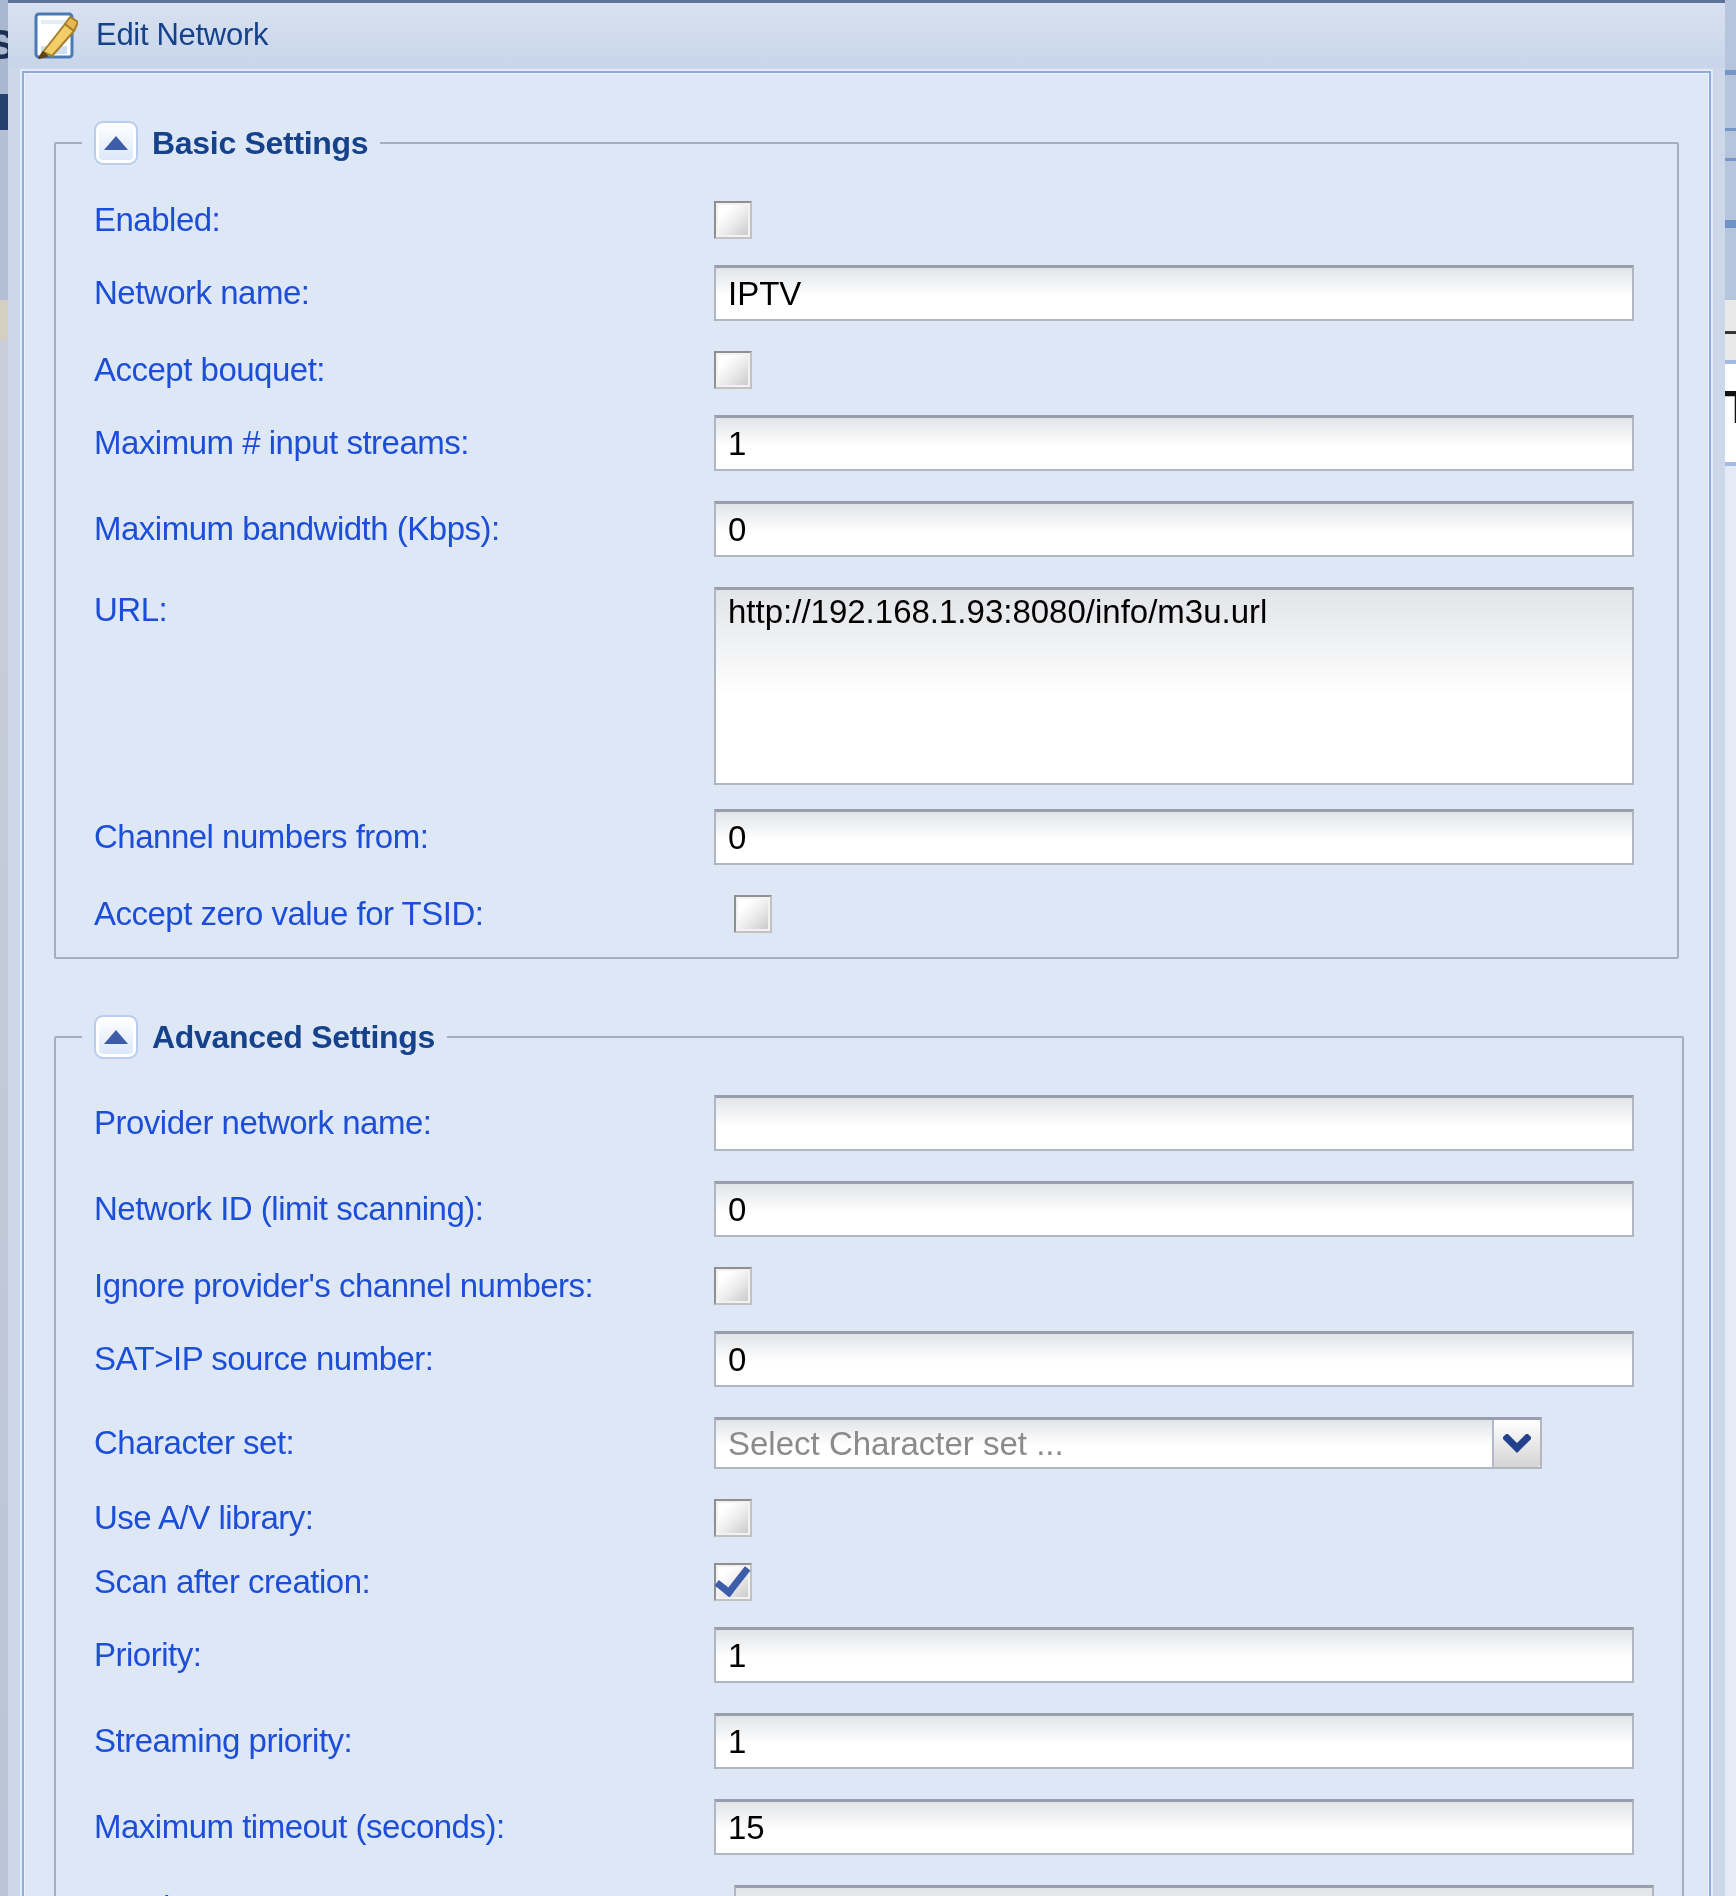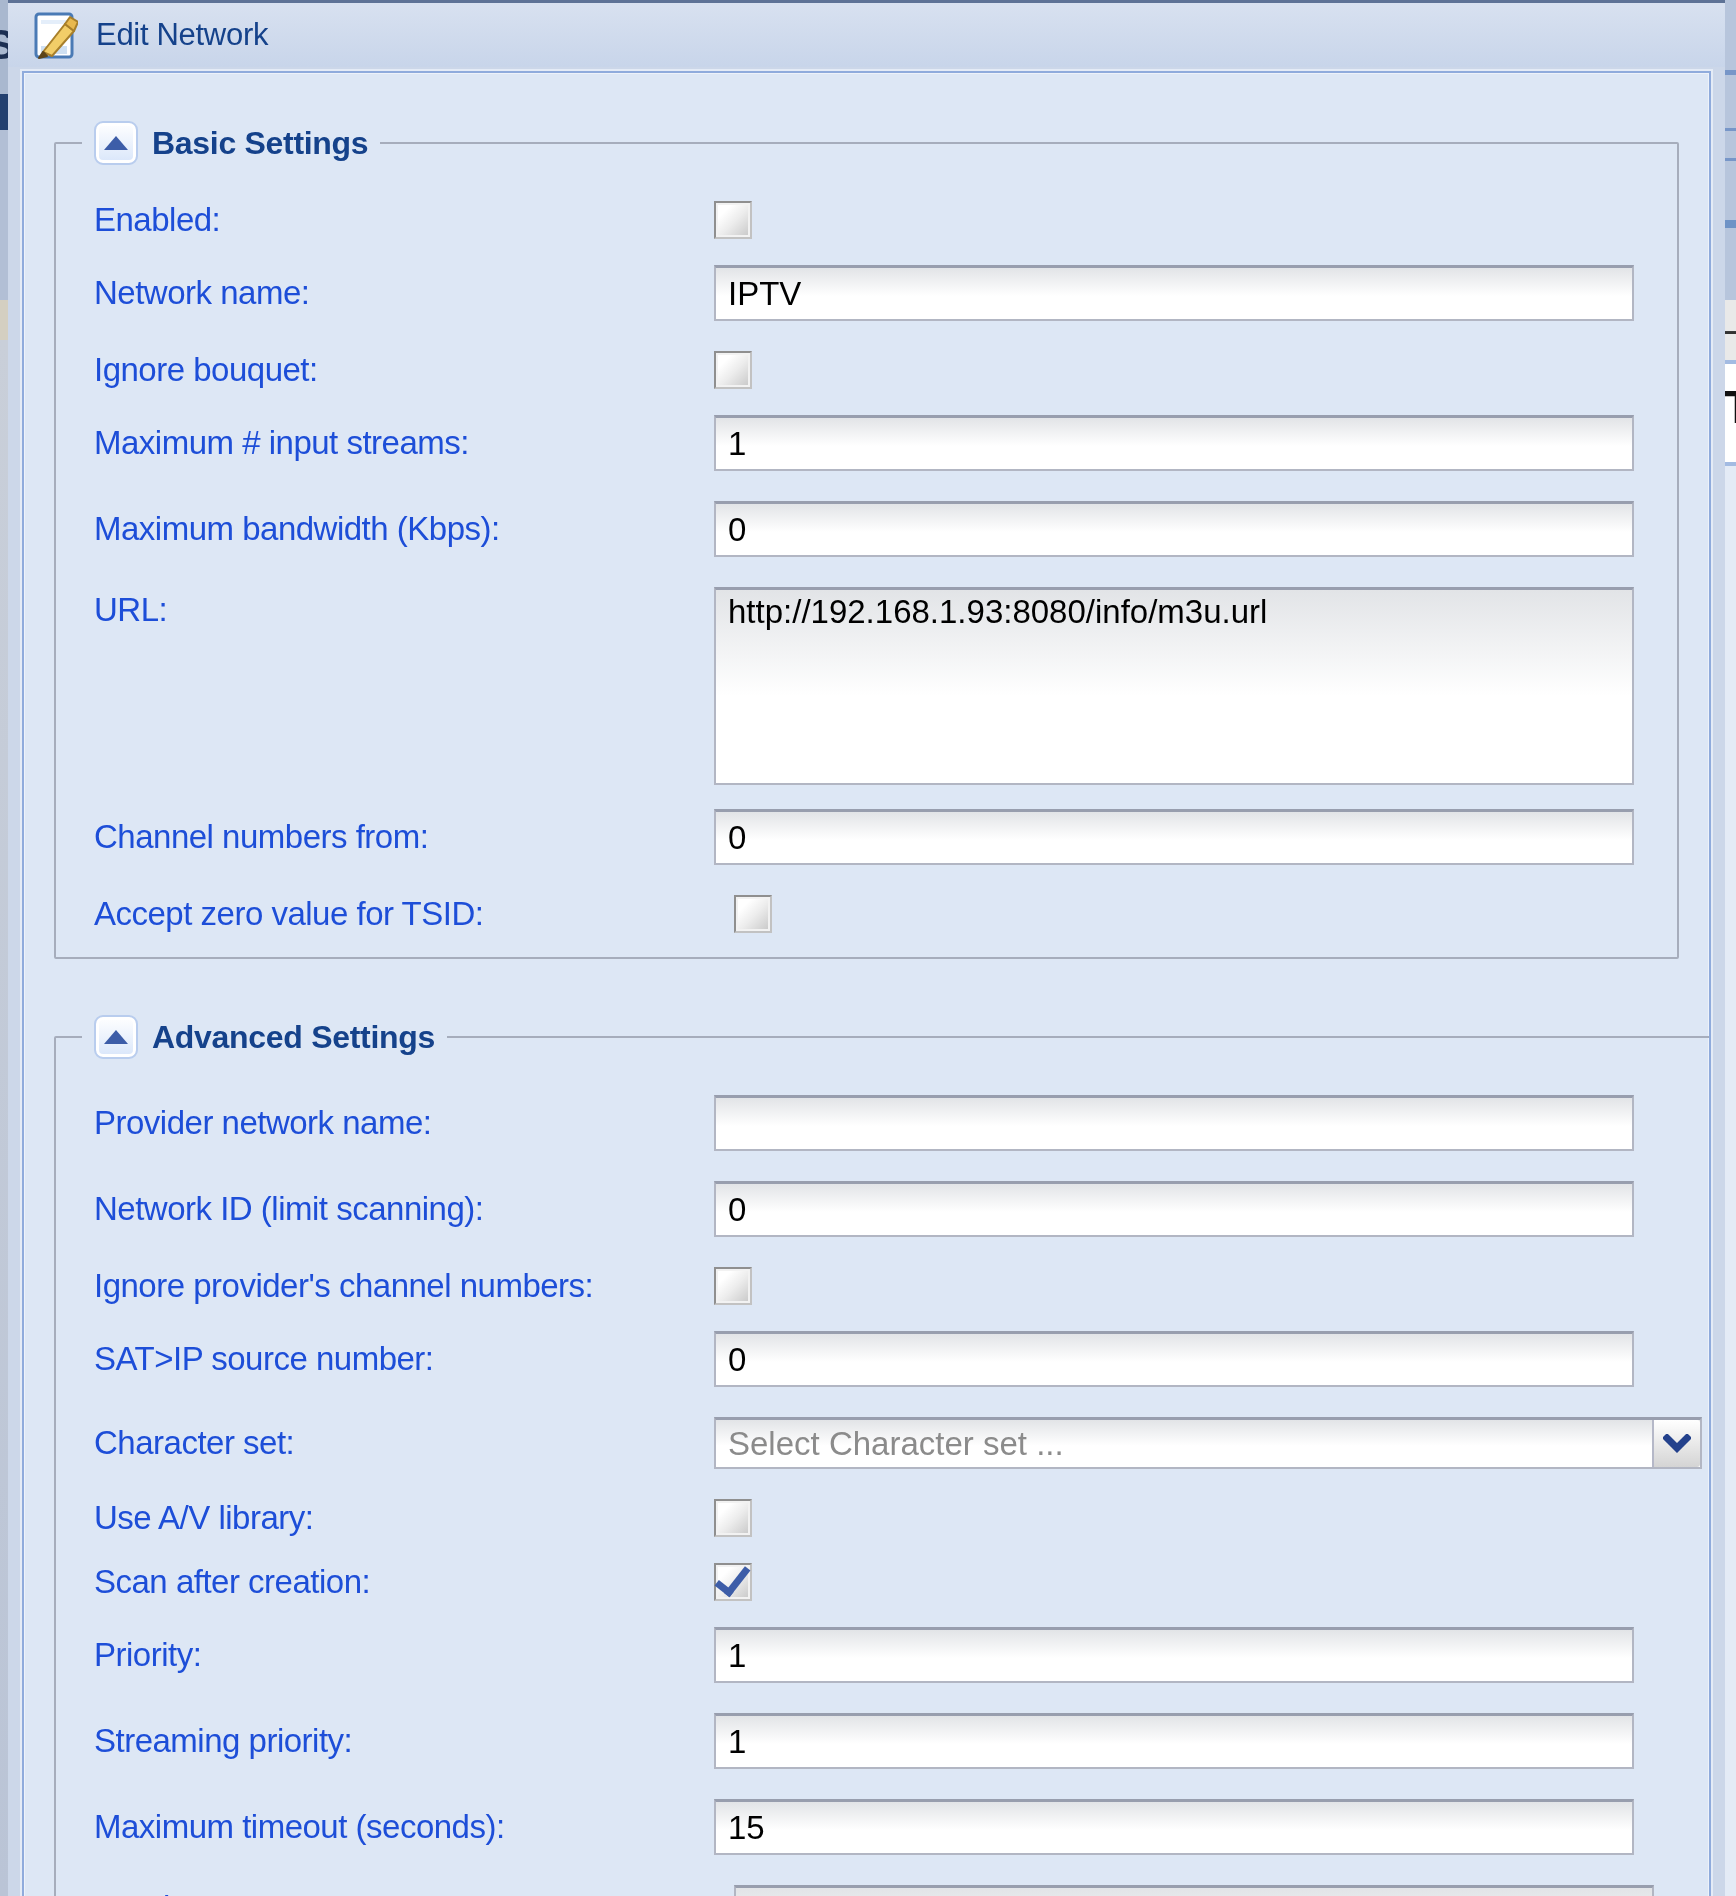--- a/index.html
+++ b/index.html
@@ -72,21 +72,21 @@
   .ti::placeholder{color:#8b8b8b;opacity:1;}
 
   .checkbox{width:38px;height:38px;box-sizing:border-box;position:relative;cursor:pointer;
             border:2px solid;border-color:#8f8f8f #c2c2c2 #c2c2c2 #8f8f8f;
             background:linear-gradient(135deg,#ffffff 25%,#ececec 55%,#c6c6c6);
             box-shadow:inset 0 0 0 2px #f2f2f2;}
   .checkbox[data-checked="true"]::after{
       content:"";position:absolute;left:7px;top:-4px;width:12px;height:27px;
       border:solid #3d5da8;border-width:0 7px 7px 0;transform:rotate(38deg);}
 
-  .combo{position:relative;width:988px;height:52px;box-sizing:border-box;
+  .combo{position:relative;width:828px;height:52px;box-sizing:border-box;
          border:2px solid #b2b6c3;border-top:3px solid #989eae;
          background:linear-gradient(#e2e4e7,#ffffff 55%);}
   .combo input{position:absolute;inset:0;width:100%;height:100%;border:none;background:transparent;
                font-family:"Liberation Sans", sans-serif;font-size:33px;color:#000;
                padding:0 12px;box-sizing:border-box;outline:none;}
   .combo input::placeholder{color:#8b8b8b;opacity:1;}
   .trigger{position:absolute;top:0;right:0;width:48px;height:100%;box-sizing:border-box;
            border-left:2px solid #b5b8c8;border-radius:0 3px 3px 0;cursor:pointer;
            background:linear-gradient(#ffffff,#d4d4d4);
            display:flex;align-items:center;justify-content:center;}
@@ -142,21 +142,21 @@
         <div class="flabel">Enabled:</div>
         <div class="checkbox" data-checked="false"></div>
       </div>
 
       <div class="row">
         <div class="flabel">Network name:</div>
         <input class="ti" type="text" value="IPTV" style="">
       </div>
 
       <div class="row cbrow">
-        <div class="flabel">Ignore bouquet:</div>
+        <div class="flabel">Accept bouquet:</div>
         <div class="checkbox" data-checked="false"></div>
       </div>
 
       <div class="row">
         <div class="flabel">Maximum # input streams:</div>
         <input class="ti" type="text" value="1" style="">
       </div>
 
       <div class="row">
         <div class="flabel">Maximum bandwidth (Kbps):</div>

